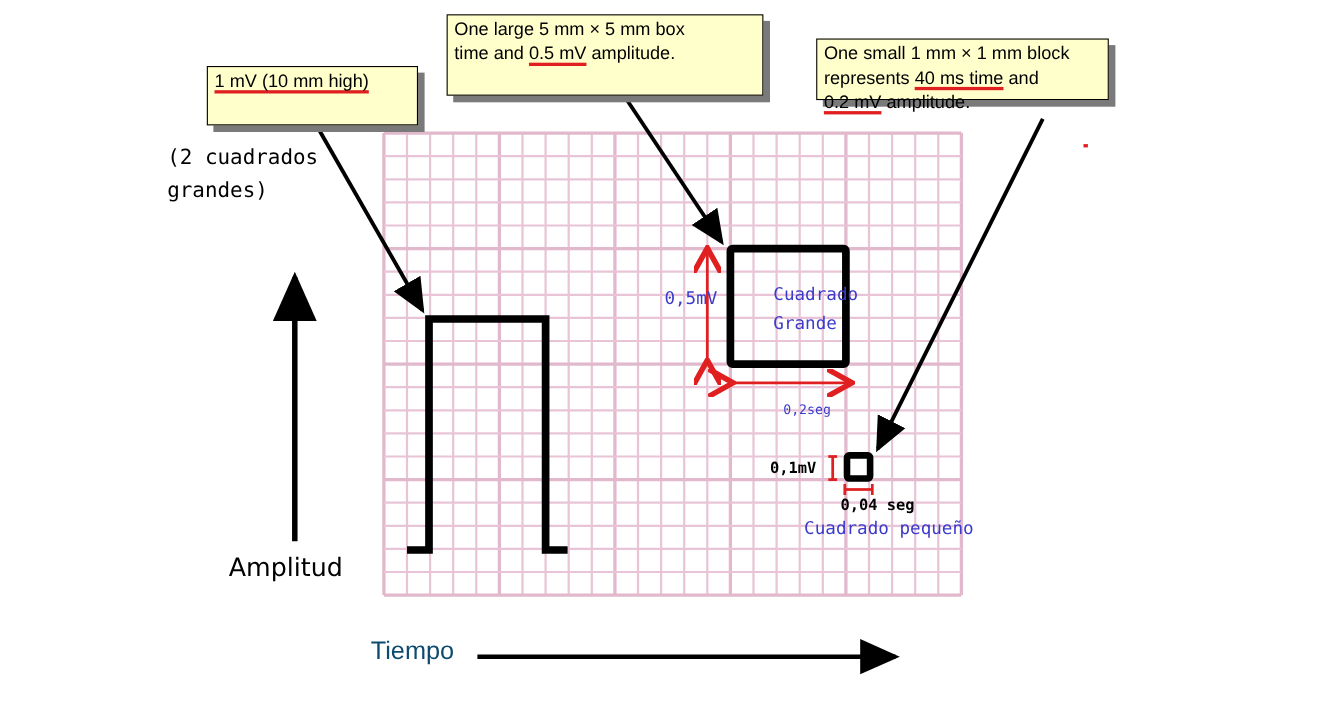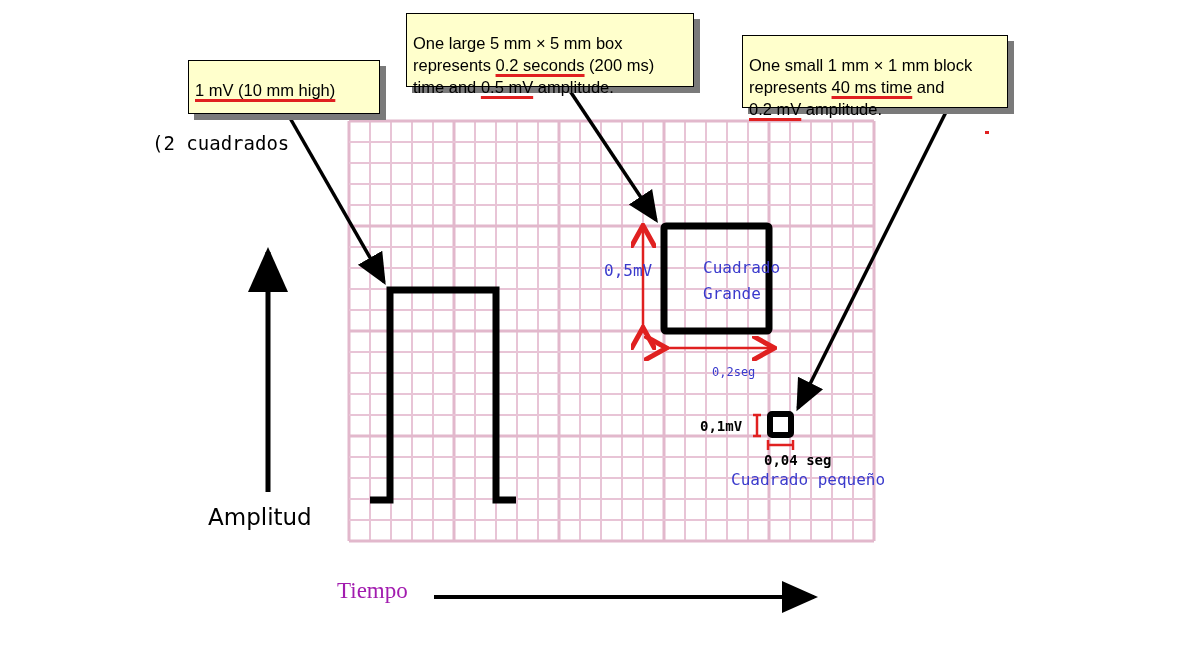--- a/index.html
+++ b/index.html
@@ -1,21 +1,21 @@
 <!DOCTYPE html>
 <html><head>
   <meta charset="utf-8">
   <style>
     html, body { margin:0; padding:0; background:#ffffff; }
     body { width:1200px; height:650px; position:relative; overflow:hidden;
            font-family:"Liberation Sans", sans-serif; }
     .abs { position:absolute; }
     .callout { position:absolute; background:#ffffcc; border:1.5px solid #000;
                box-shadow:6px 6px 0 #7a7a7a; font-family:"Liberation Sans", sans-serif;
-               font-size:16.5px; line-height:22px; color:#000; padding:18px 6px; box-sizing:border-box; white-space:nowrap; }
+               font-size:16.5px; line-height:22px; color:#000; padding:2px 6px; box-sizing:border-box; white-space:nowrap; }
     .ul { text-decoration: underline; text-decoration-color:#e02020; text-decoration-thickness:2.5px; text-underline-offset:3px; }
     .hand { font-family:"DejaVu Sans Mono", monospace; }
     .blue { color:#3a3acc;padding-left:24px; }
     svg { position:absolute; left:0; top:0; }
   </style>
 </head>
 <body>
 
 <svg width="1200" height="650">
   <defs>
@@ -107,43 +107,41 @@
   <rect x="985" y="131" width="4" height="3" fill="#e02020"></rect>
 </svg>
 
 <div class="callout" style="left:188px; top:60px; width:192px; height:54px;">
   <div><span class="ul">1 mV (10 mm high)</span></div>
 </div>
 
 <div class="callout" style="left:406px; top:13px; width:288px; height:74px;">
   <div>One large 5 mm × 5 mm box</div>
   <div>
-    <span>represents </span><span class="ul">0.2 seconds</span><span> (200 ms)</span>
-  </div>
-  <div>
     <span>time and </span><span class="ul">0.5 mV</span><span> amplitude.</span>
   </div>
 </div>
 
-<div class="callout" style="left:742px; top:35px; width:266px; height:73px;">
+<div class="callout" style="left:742px; top:35px; width:266px; height:56px;">
   <div>One small 1 mm × 1 mm block</div>
   <div>
     <span>represents </span><span class="ul">40 ms time</span><span> and</span>
   </div>
   <div>
     <span class="ul">0.2 mV</span><span> amplitude.</span>
   </div>
 </div>
 
 <div class="abs hand" style="left:152px; top:128px; font-size:19px; line-height:30px; color:#000; text-align:left; width:150px;">
   <div>(2 cuadrados</div>
+  <div>grandes)</div>
 </div>
 
 <div class="abs" style="left:208px; top:504px; font-size:23px; font-family:'DejaVu Sans', sans-serif; color:#000000;">Amplitud</div>
-<div class="abs" style="left:337px; top:578px; font-size:23px; font-family:Liberation Serif, serif; color:#a21caf;text-align:center;">Tiempo</div>
+<div class="abs" style="left:337px; top:578px; font-size:23px; font-family:Liberation Sans, sans-serif; color:#0c4a6e;text-align:center;">Tiempo</div>
 
 <div class="abs hand blue" style="left:679px; top:255px; font-size:16px; line-height:26px;">
   <div>Cuadrado</div>
   <div>Grande</div>
 </div>
 <div class="abs hand blue" style="left:580px; top:261px; font-size:16px;">0,5mV</div>
 <div class="abs hand blue" style="left:688px; top:365px; font-size:12px;">0,2seg</div>
 
 <div class="abs hand" style="left:700px; top:418px; font-size:14px; font-weight:bold; color:#000;">0,1mV</div>
 <div class="abs hand" style="left:764px; top:452px; font-size:14px; font-weight:bold; color:#000;">0,04 seg</div>

